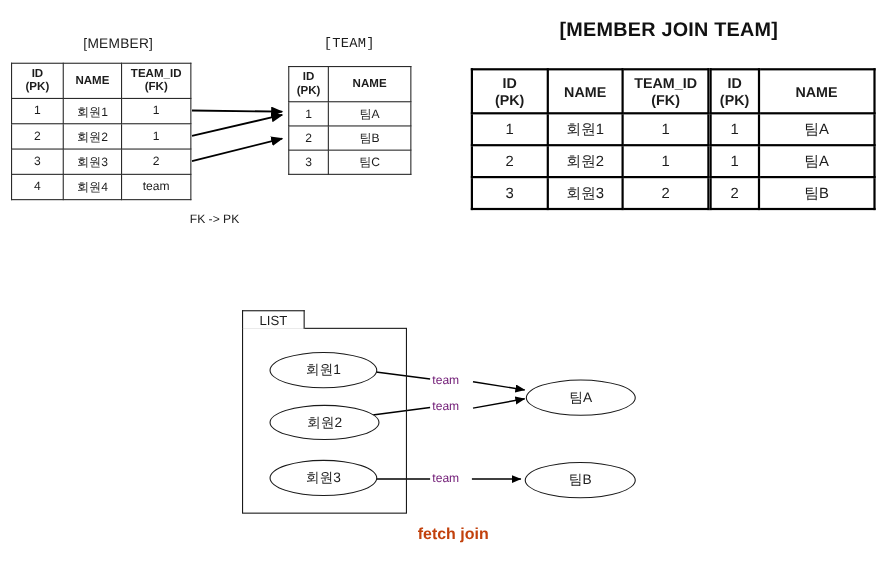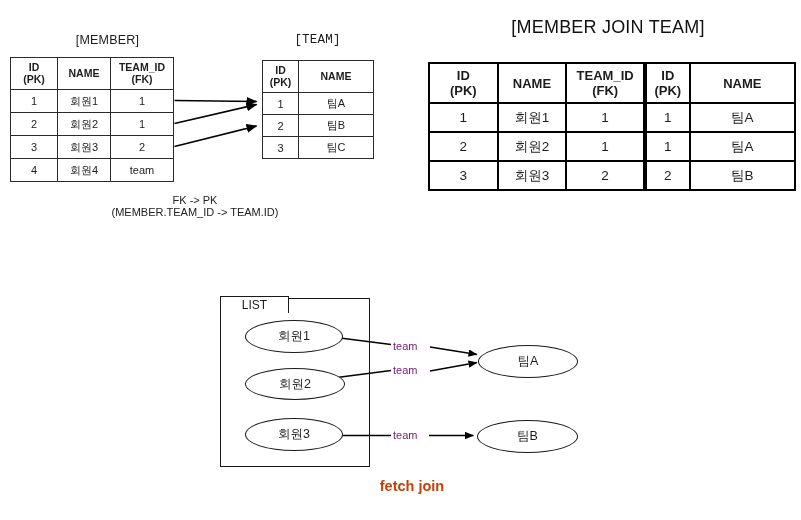--- a/index.html
+++ b/index.html
@@ -16,33 +16,33 @@
   .tbl-title { position:absolute; text-align:center; font-size:12.5px; color:#1c1c1c; letter-spacing:0.2px; }
 
   table.mini { position:absolute; border-collapse:collapse; table-layout:fixed; background:#fff; }
   .mini th, .mini td { border:1.2px solid #2b2b2b; text-align:center; vertical-align:middle; padding:0; }
   .mini th { font-weight:bold; font-size:10.5px; line-height:11.5px; height:32px; }
   .mini td { font-size:11px; height:23px; font-weight:normal; }
   .mini-team td { height:22px; }
   .hl { text-align:center; }
 
   .join-title { position:absolute; left:428px; top:17px; width:360px; text-align:center;
-                font-size:18px; font-weight:normal; letter-spacing:0.2px; color:#111; }
+                font-size:18px; font-weight:bold; letter-spacing:0.2px; color:#111; }
   .join-wrap { position:absolute; left:428px; top:62px; display:flex; }
   table.join { border-collapse:collapse; table-layout:fixed; background:#fff; }
   .join th, .join td { border:2px solid #000; text-align:center; vertical-align:middle; padding:0; }
   .join th { font-weight:bold; font-size:13px; line-height:15px; height:40px; }
   .join td { font-size:13.5px; height:29px; }
 
   .fk-note { position:absolute; left:95px; top:195px; width:200px; text-align:center;
              font-size:11px; line-height:11.5px; color:#222; }
 
-  .list-tab { position:absolute; left:220px; top:282px; width:69px; height:17px;
+  .list-tab { position:absolute; left:220px; top:282px; width:57px; height:17px;
               border:1.5px solid #1a1a1a; border-bottom:none; background:#fff;
-              display:flex; align-items:center; justify-content:center; font-size:12px;margin-top:14px; }
+              display:flex; align-items:center; justify-content:center; font-size:12px; }
   .list-box { position:absolute; left:220px; top:298px; width:150px; height:169px;
               border:1.5px solid #1a1a1a; }
 
   .ellipse { position:absolute; border:1.5px solid #1a1a1a; border-radius:50%;
              background:#fff; display:flex; align-items:center; justify-content:center;
              font-size:12.5px; color:#1c1c1c; }
   .el-m1 { left:245px; top:320px; width:98px;  height:33px; }
   .el-m2 { left:245px; top:368px; width:100px; height:32px; }
   .el-m3 { left:245px; top:418px; width:98px;  height:33px; }
   .el-tA { left:478px; top:345px; width:100px; height:33px; }
@@ -160,21 +160,20 @@
       </tr>
       <tr>
         <td>3</td>
         <td>팀C</td>
       </tr>
     </tbody>
   </table>
 
   <div class="fk-note">
     <div>FK -&gt; PK</div>
-    <div>(MEMBER.TEAM_ID -&gt; TEAM.ID)</div>
   </div>
 
   <div class="join-title">[MEMBER JOIN TEAM]</div>
 
   <div class="join-wrap">
     <table class="join" style="width:217px;">
       <colgroup>
           <col style="width:68px">
           <col style="width:68px">
           <col style="width:77px">

